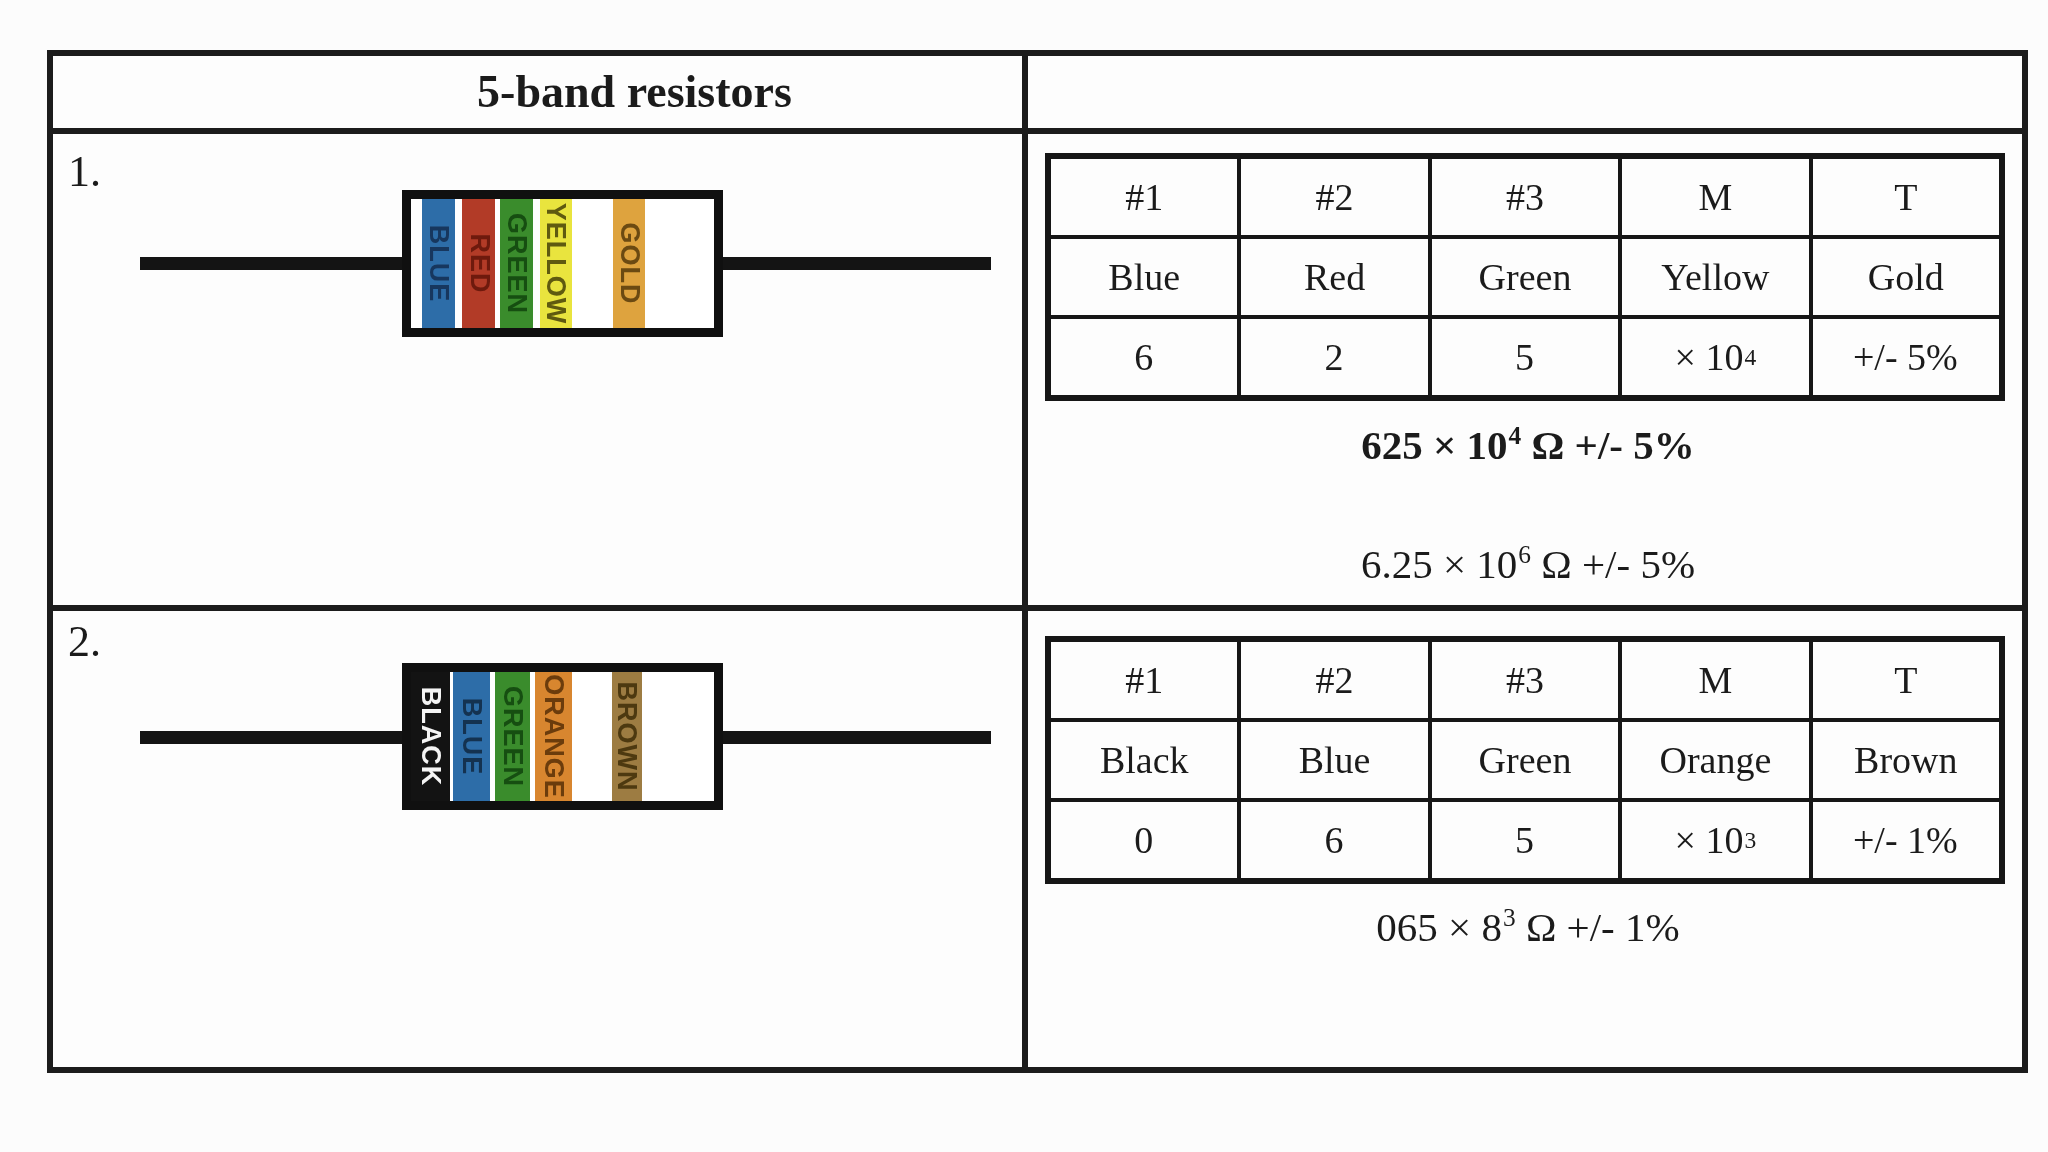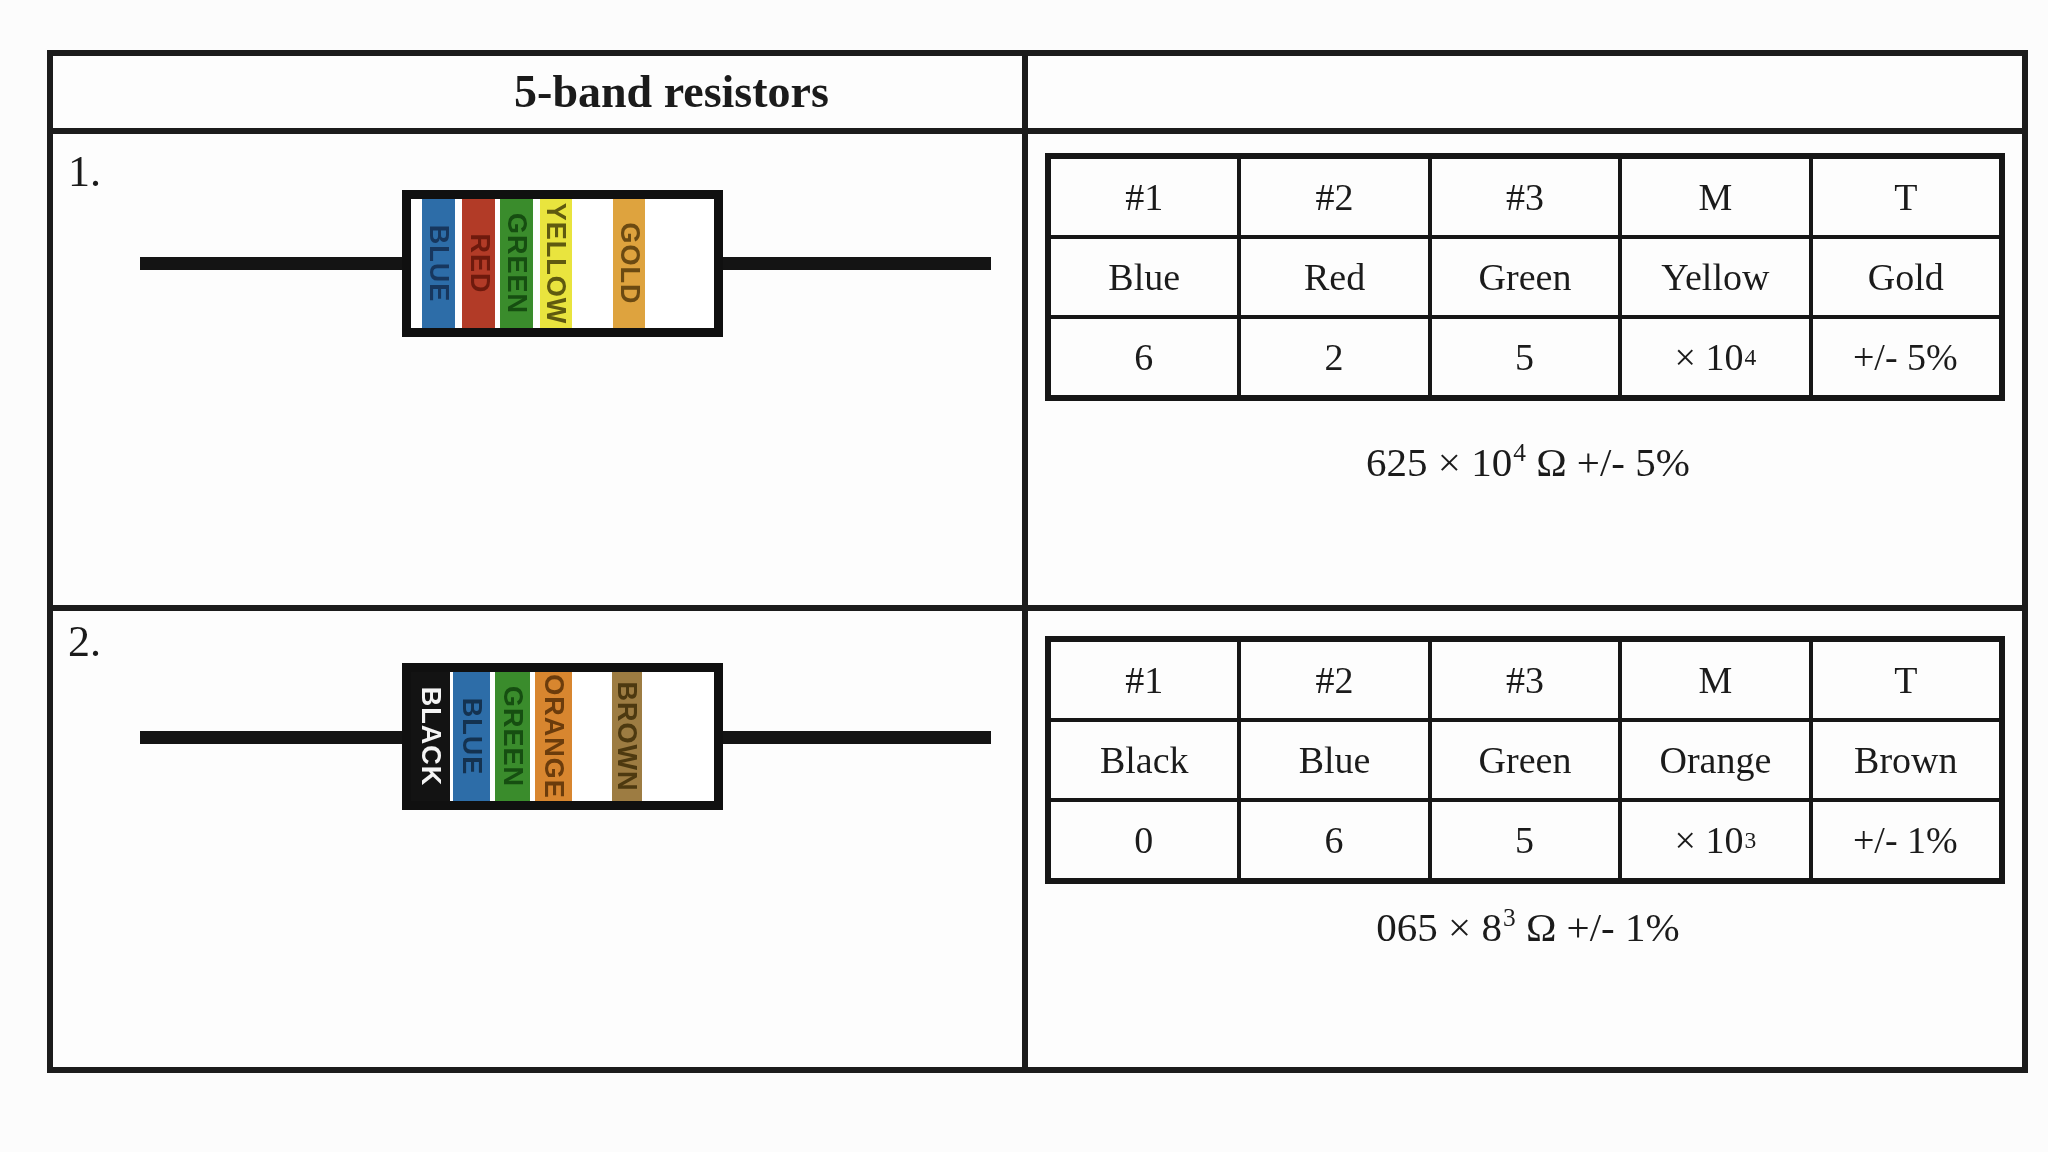--- a/index.html
+++ b/index.html
@@ -16,21 +16,21 @@
   }
   .vline  { position:absolute; left:1022px; top:50px; width:6px; height:1023px; background:#1c1c1c; }
   .hline  { position:absolute; left:47px; width:1981px; height:6px; background:#1c1c1c; }
   .hline.header-bottom { top:128px; }
   .hline.row-divider   { top:605px; }
 
   .col-header {
     position:absolute; top:56px; height:72px; line-height:72px;
     text-align:center; font-weight:bold; font-size:46px;
   }
-  .col-header.left  { left:47px;  width:1175px;margin-left:37px; }
+  .col-header.left  { left:47px;  width:1175px; }
   .col-header.right { left:1028px; width:1000px; }
 
   .row-number { position:absolute; left:68px; font-size:44px; }
   .row-number.n1 { top:146px; }
   .row-number.n2 { top:616px; }
 
   
   .lead { position:absolute; height:13px; background:#141414; }
   .lead.l1a { left:140px; top:257px; width:262px; }
   .lead.l1b { left:721px; top:257px; width:270px; }
@@ -77,21 +77,21 @@
     border:2px solid #161616; height:76px;
     display:flex; align-items:center; justify-content:center;
     font-size:38px; background:#fdfdfd;
   }
   sup { font-size:0.62em; vertical-align:super; line-height:0; margin-left:1px; }
 
   .formula {
     position:absolute; left:1028px; width:1000px;
     text-align:center; font-size:41px;
   }
-  .formula.f1a { top:438px; }
+  .formula.f1a { top:421px;font-weight:bold; }
   .formula.f1b { top:540px; }
   .formula.f2a { top:903px; }
   .formula.f2b { top:1006px; }
 </style>
 </head>
 <body>
 
 <div class="page">
 
   <div class="outer"></div>
@@ -152,20 +152,21 @@
         <span>× 10</span>
         <sup>4</sup>
       </div>
     <div class="cell">
         <span>+/- 5%</span>
         <sup></sup>
       </div>
   </div>
 
   <div class="formula f1a"><span>625 × 10</span><sup>4</sup><span> Ω +/- 5%</span></div>
+  <div class="formula f1b"><span>6.25 × 10</span><sup>6</sup><span> Ω +/- 5%</span></div>
 
   <div class="row-number n2">2.</div>
 
   <div class="lead l2a"></div>
   <div class="lead l2b"></div>
   <div class="rbody r2">
     <div class="band" style="background: rgb(19, 19, 19);">
         <span style="color: rgb(244, 244, 244);">BLACK</span>
       </div>
     <div class="band" style="background: rgb(45, 109, 168);">

